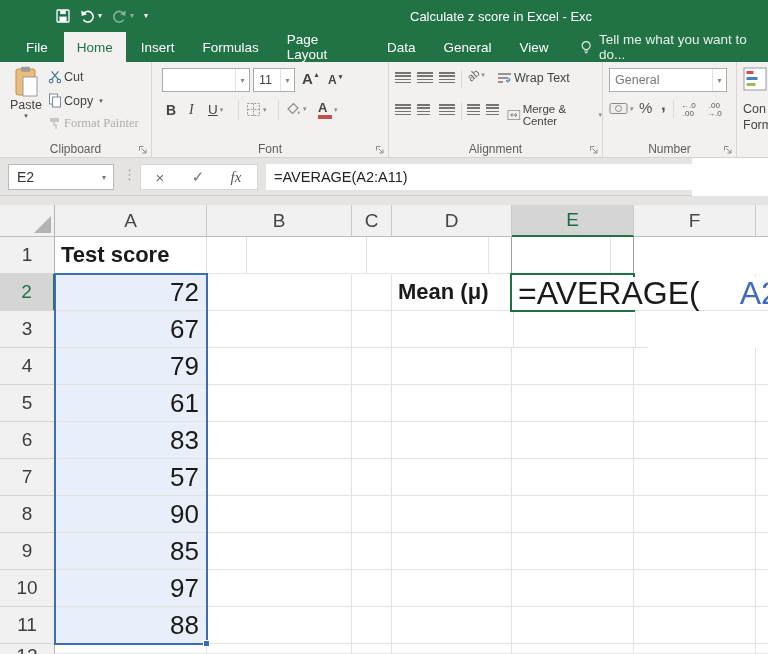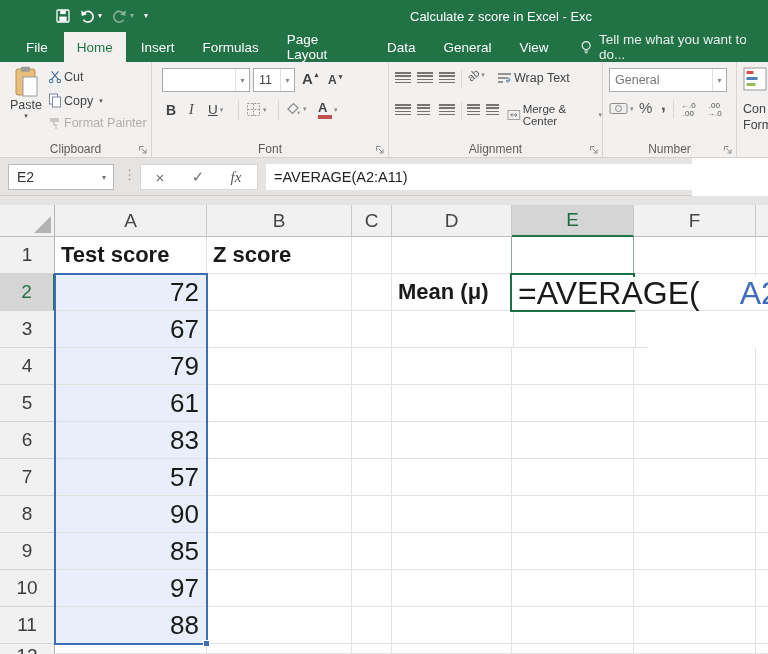--- a/index.html
+++ b/index.html
@@ -19,21 +19,21 @@
   .tab.active { background:#f2f1f0; color:#217346; }
   .tab.file { margin-left:12px; padding:0 14px; }
   .tellme { display:flex; align-items:center; gap:7px; margin-left:16px; color:#e8f1ea; }
 
   
   .ribbon { position:absolute; left:0; top:62px; width:768px; height:96px; background:#f2f1f0; border-bottom:1px solid #d5d2cf; }
   .grp { position:absolute; top:0; height:96px; border-right:1px solid #d8d5d2; }
   .glabel { position:absolute; bottom:2px; left:0; right:0; text-align:center; font-size:12px; color:#605d5a; }
   .launcher { position:absolute; right:3px; bottom:3px; }
   .rlabel { font-size:12.5px; color:#444; }
-  .dis { color:#b0aeab !important; }
+  .dis { color:#b0aeab !important;font-family:Liberation Serif, serif; }
   .sepv { position:absolute; width:1px; background:#dbd8d5; top:8px; height:44px; }
   .combo { position:absolute; background:#fff; border:1px solid #ababab; display:flex; align-items:center; font-size:12.5px; color:#666; }
   .combo .cv { flex:1; padding-left:5px; }
   .combo .ca { width:14px; text-align:center; color:#888; font-size:8px; border-left:1px solid #e0e0e0; align-self:stretch; display:flex; align-items:center; justify-content:center; }
   .ib { position:absolute; display:flex; align-items:center; gap:2px; color:#515151; }
   .stripes { width:16px; height:11px; background:repeating-linear-gradient(#767472 0 1.6px, transparent 1.6px 3.4px); }
   .stripes.sm { width:13px; }
   .bold-b { font-weight:bold; font-size:14px; color:#444; }
   .ital-i { font-style:italic; font-size:14px; font-family:"Liberation Serif",serif; color:#444; }
   .und-u { font-size:13.5px; text-decoration:underline; color:#444; }
@@ -362,21 +362,20 @@
       <div class="ch c-d">D</div>
       <div class="ch c-e sel">E</div>
       <div class="ch c-f">F</div>
       <div class="ch c-g"></div>
     </div>
 
     <div>
         <div class="grow">
           <div class="rh">1</div>
           <div class="cell c-a b">Test score</div>
-          <div class="cell c-b b">Z score</div>
           <div class="cell c-c"></div>
           <div class="cell c-d"></div>
           <div class="cell c-e"></div>
           <div class="cell c-f"></div>
           <div class="cell c-g"></div>
         </div>
         <div class="grow">
           <div class="rh rh-sel">2</div>
           <div class="cell c-a sel num">72</div>
           <div class="cell c-b"></div>

